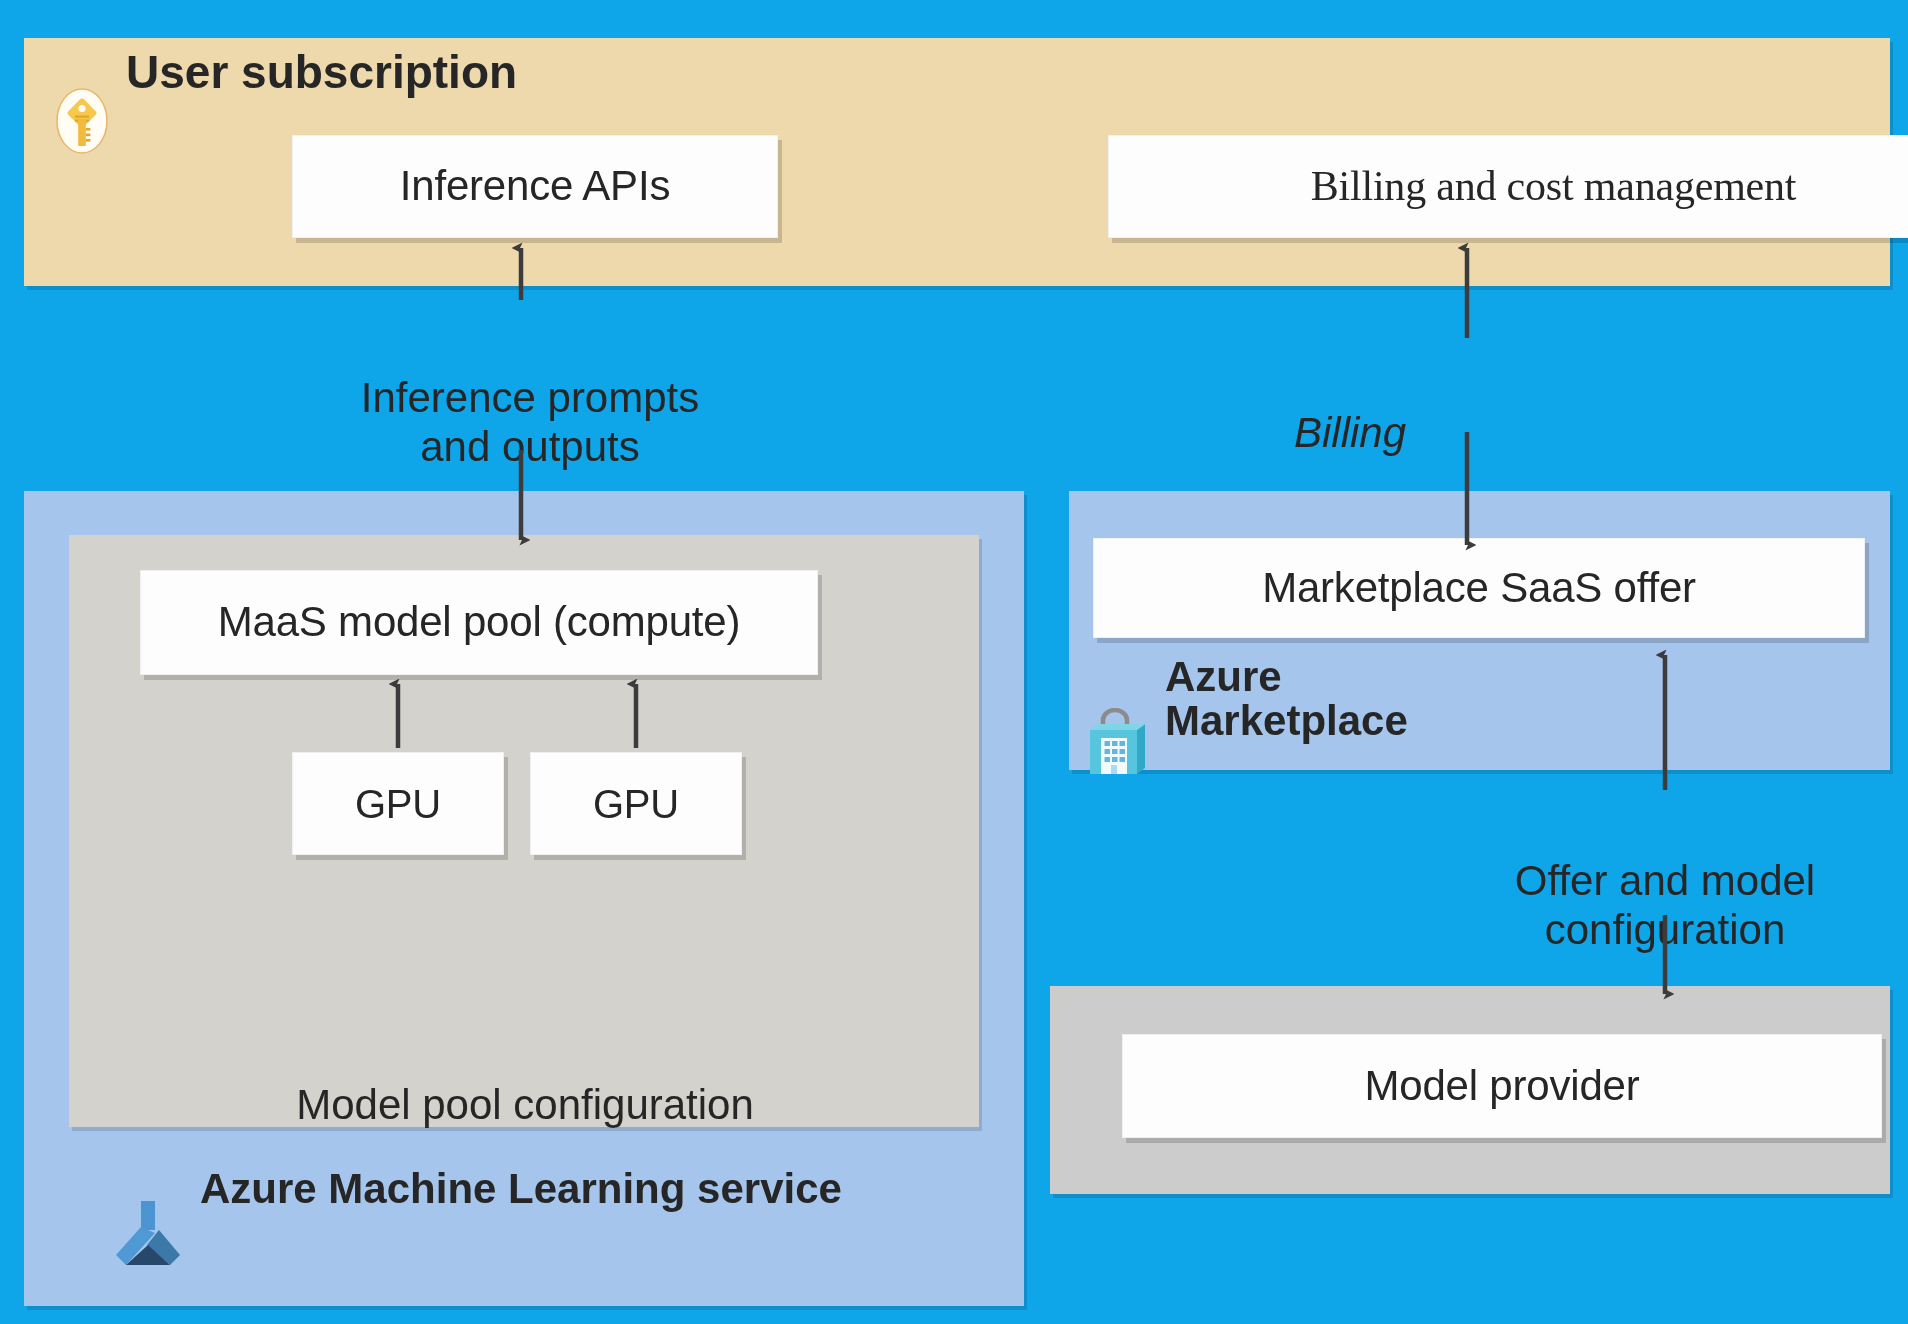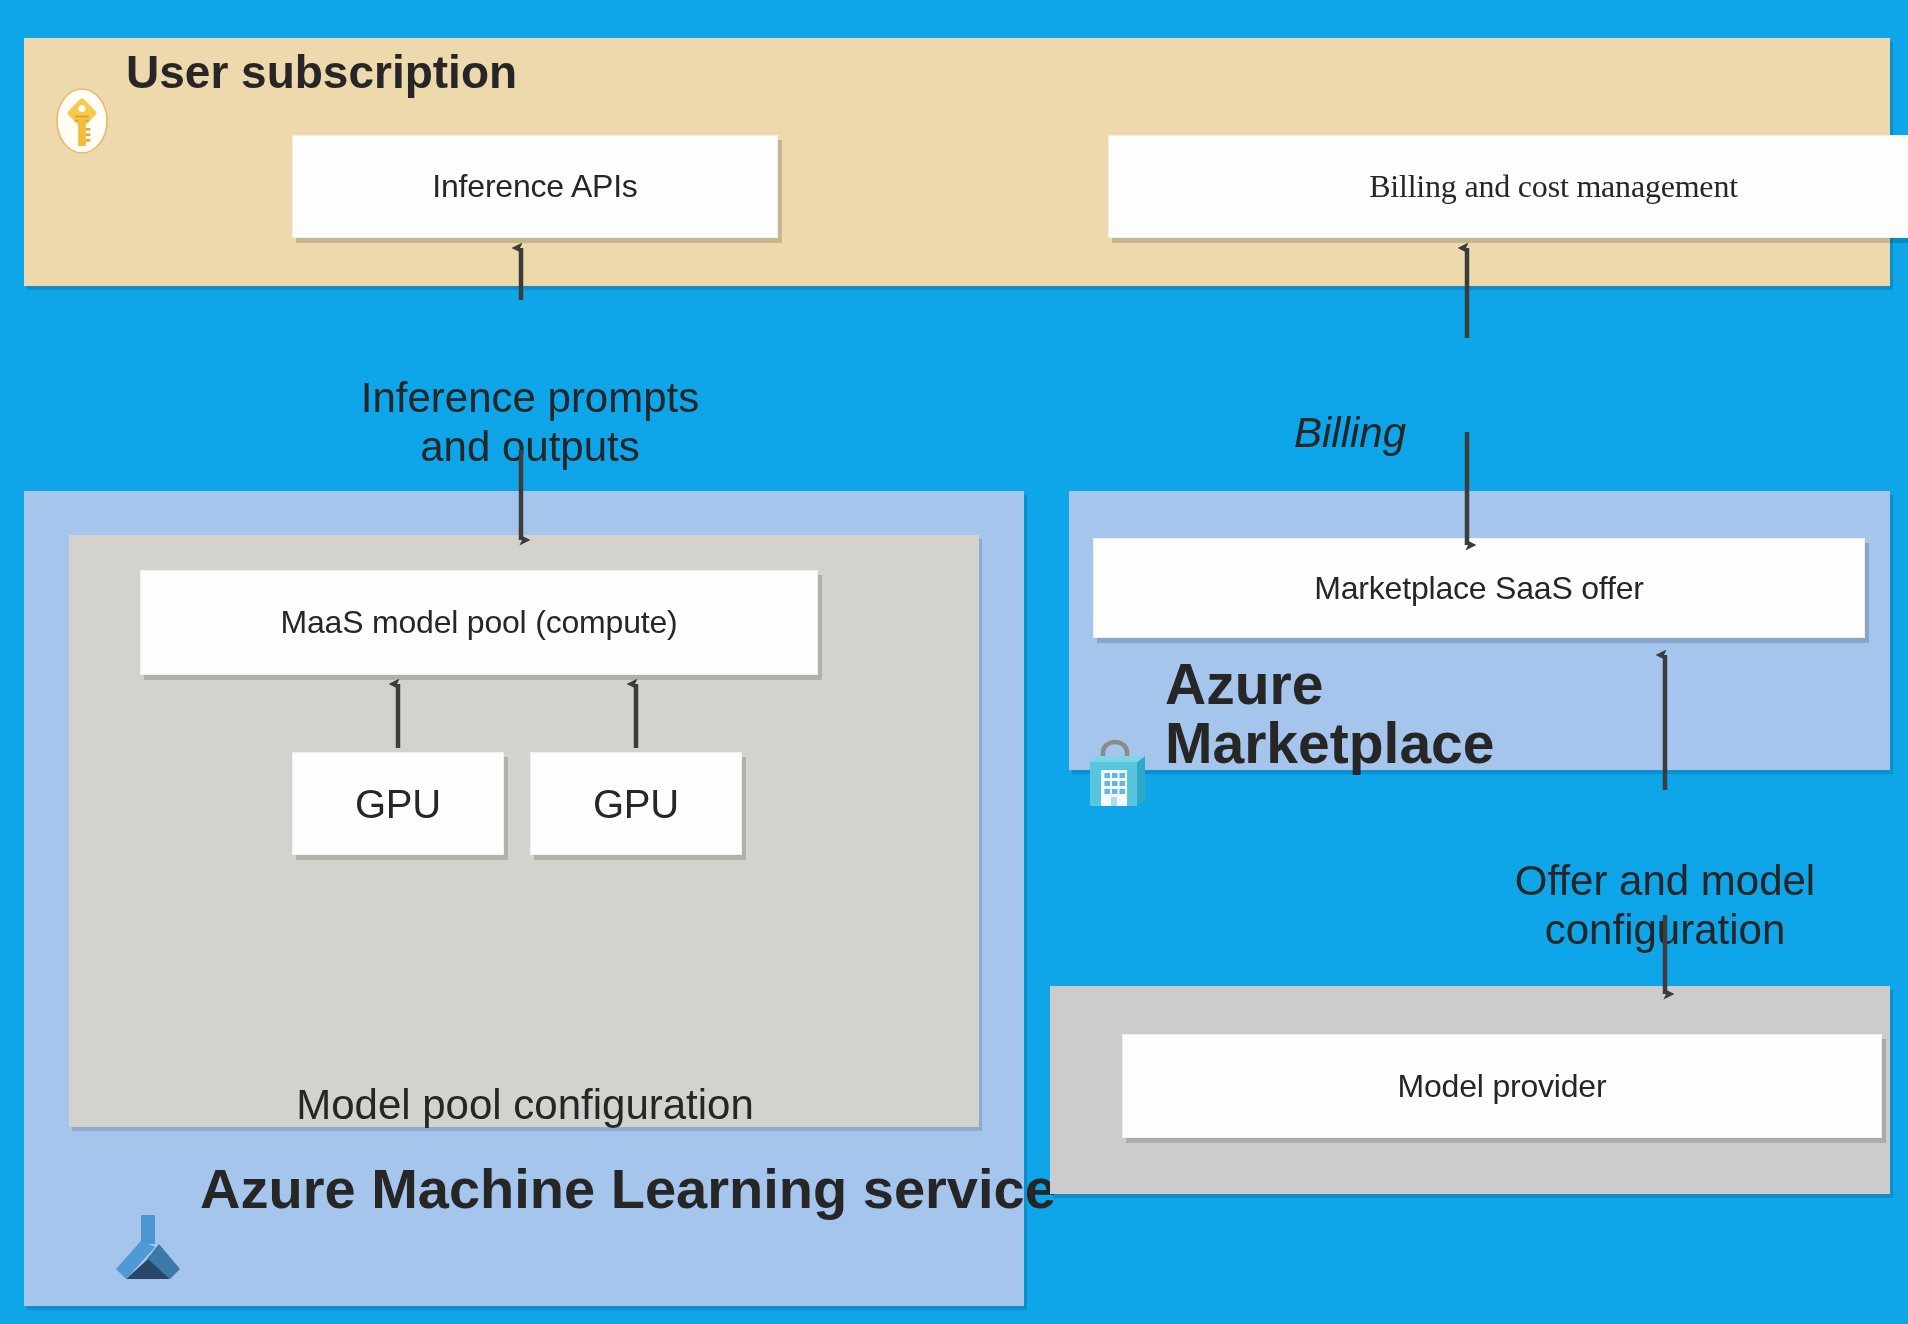--- a/index.html
+++ b/index.html
@@ -51,21 +51,21 @@
 
   
   .node {
     background: #fdfdfd;
     border: 1px solid #f0f0f0;
     box-shadow: 4px 5px 0 rgba(0,0,0,0.16);
     display: flex;
     align-items: center;
     justify-content: center;
     color: #262626;
-    font-size: 32px;
+    font-size: 42px;
     font-weight: 400;
     letter-spacing: -0.2px;
     text-align: center;
     line-height: 1.15;
   }
 
   .node-inference-apis   { left: 292px;  top: 135px;  width: 486px;  height: 103px; }
   .node-billing-cost     { left: 1108px; top: 135px;  width: 891px;  height: 103px; font-family: Liberation Serif, serif; }
   .node-maas-pool        { left: 140px;  top: 570px;  width: 678px;  height: 105px; }
   .node-gpu-1            { left: 292px;  top: 752px;  width: 212px;  height: 103px; font-size: 40px; }
@@ -79,22 +79,22 @@
     display: flex;
     align-items: center;
     gap: 18px;
     font-weight: bold;
     color: #262626;
     font-size: 46px;
     line-height: 1.04;
     white-space: pre-line;
   }
   .title-subscription { left: 56px;  top: 40px; }
-  .title-aml          { left: 114px; top: 1153px; font-size: 56px; }
-  .title-marketplace  { left: 1085px; top: 655px; font-size: 57px; }
+  .title-aml          { left: 114px; top: 1153px; font-size: 42px; }
+  .title-marketplace  { left: 1085px; top: 655px; font-size: 42px; }
 
   
   .flow-label {
     color: #262626;
     font-size: 42px;
     line-height: 1.18;
     text-align: center;
     white-space: pre-line;
   }
   .label-inference { left: 310px;  top: 323px; width: 440px; }

